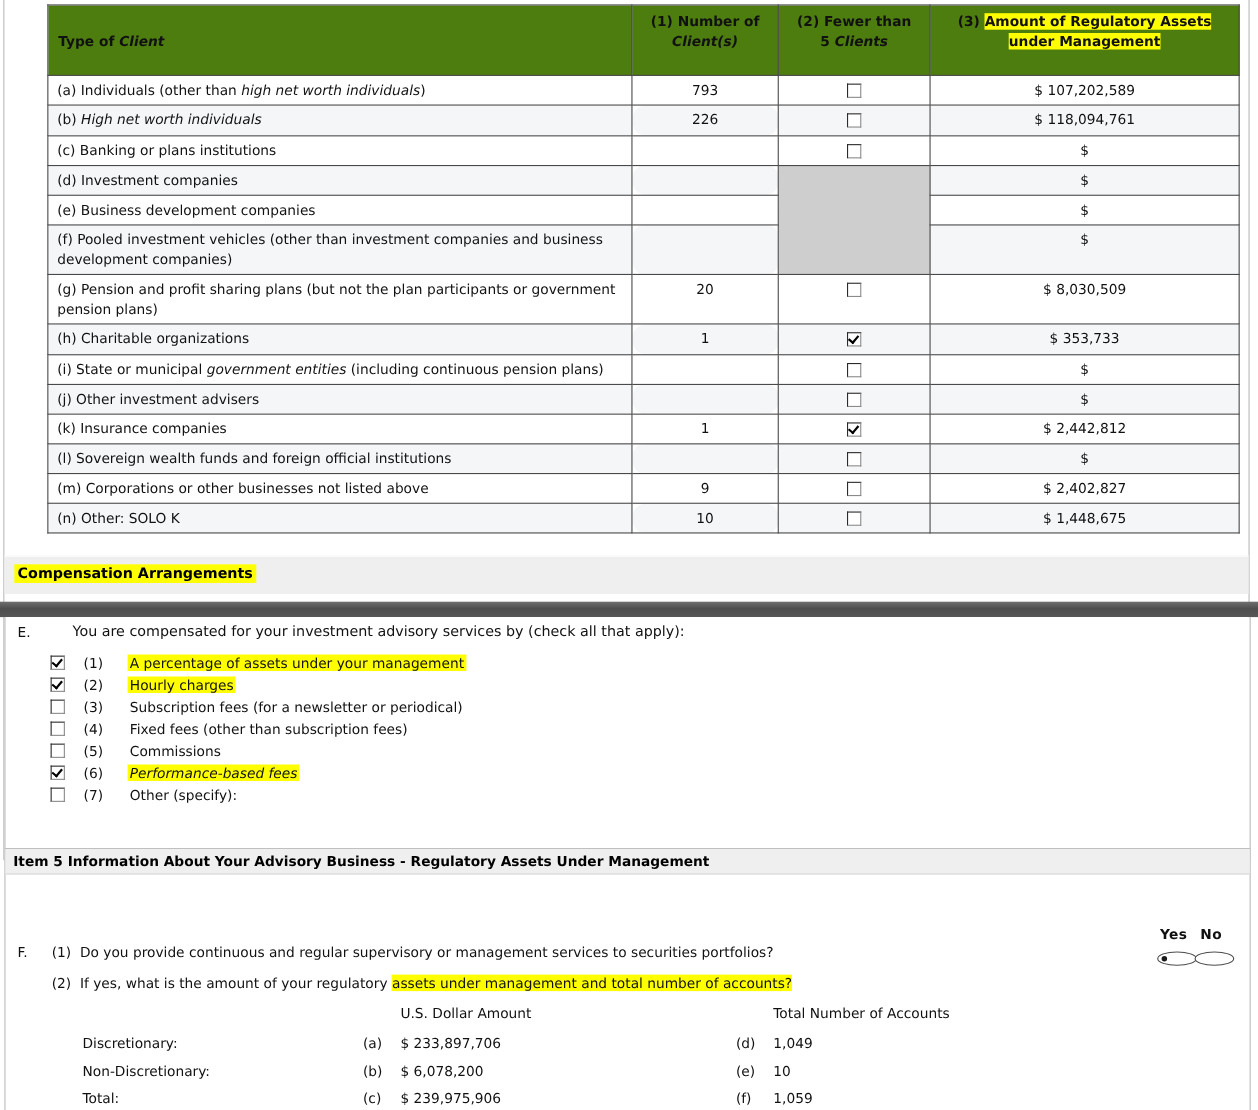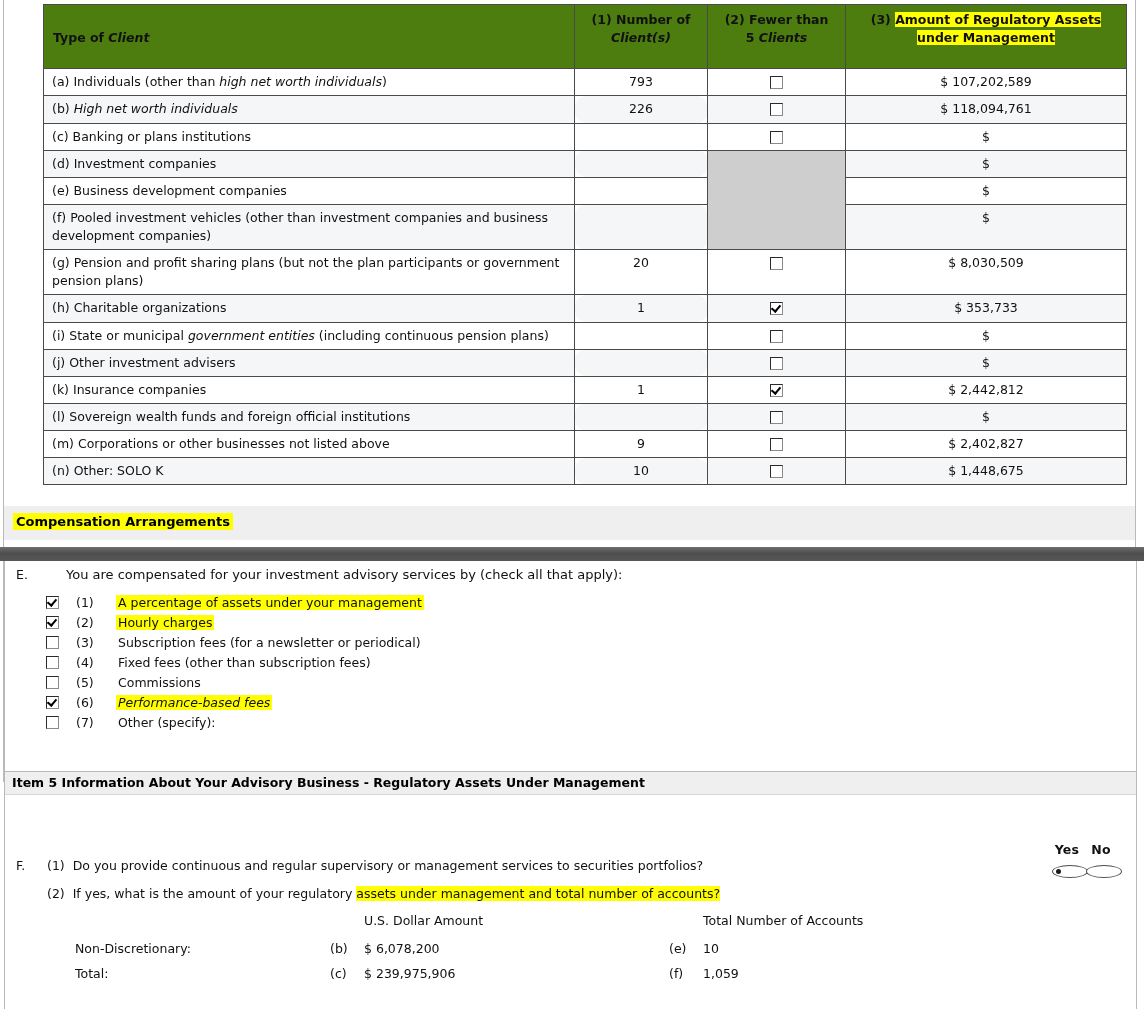--- a/index.html
+++ b/index.html
@@ -342,20 +342,27 @@
             <col class="c-val2">
         </colgroup>
         <tbody>
           <tr class="hdr">
             <td></td>
             <td></td>
             <td class="h-usd">U.S. Dollar Amount</td>
             <td></td>
             <td>Total Number of Accounts</td>
           </tr>
+        <tr>
+              <td>Discretionary:</td>
+              <td>(a)</td>
+              <td>$ 233,897,706</td>
+              <td>(d)</td>
+              <td>1,049</td>
+            </tr>
             <tr>
               <td>Non-Discretionary:</td>
               <td>(b)</td>
               <td>$ 6,078,200</td>
               <td>(e)</td>
               <td>10</td>
             </tr>
             <tr>
               <td>Total:</td>
               <td>(c)</td>

